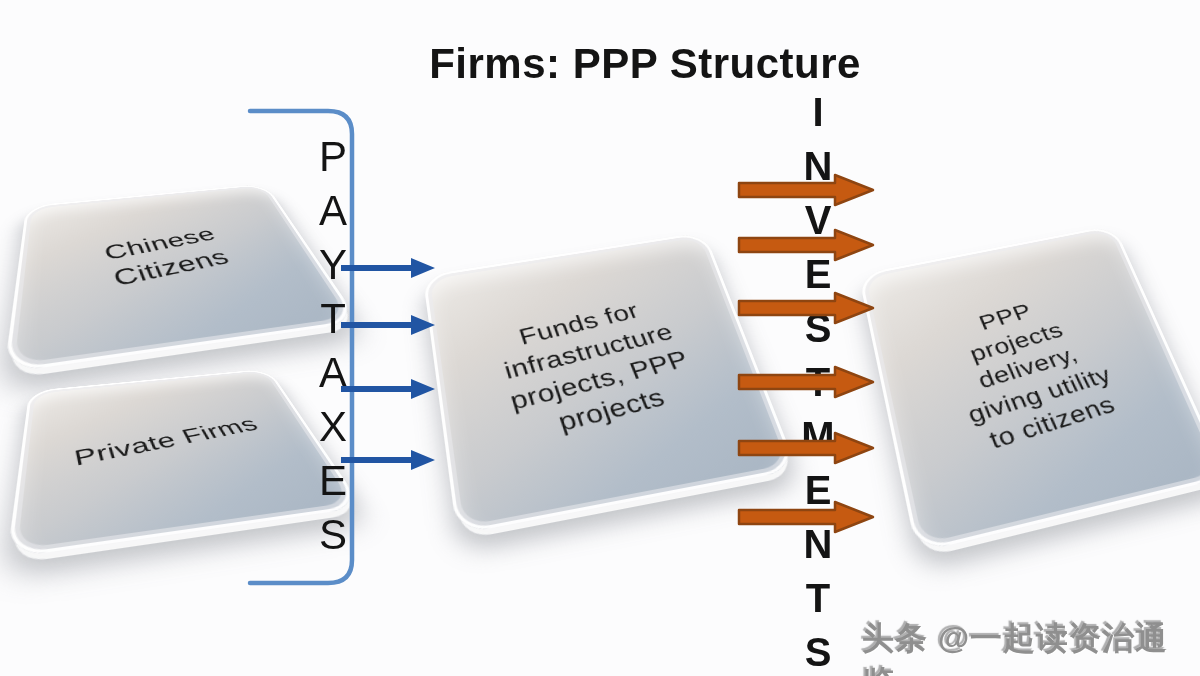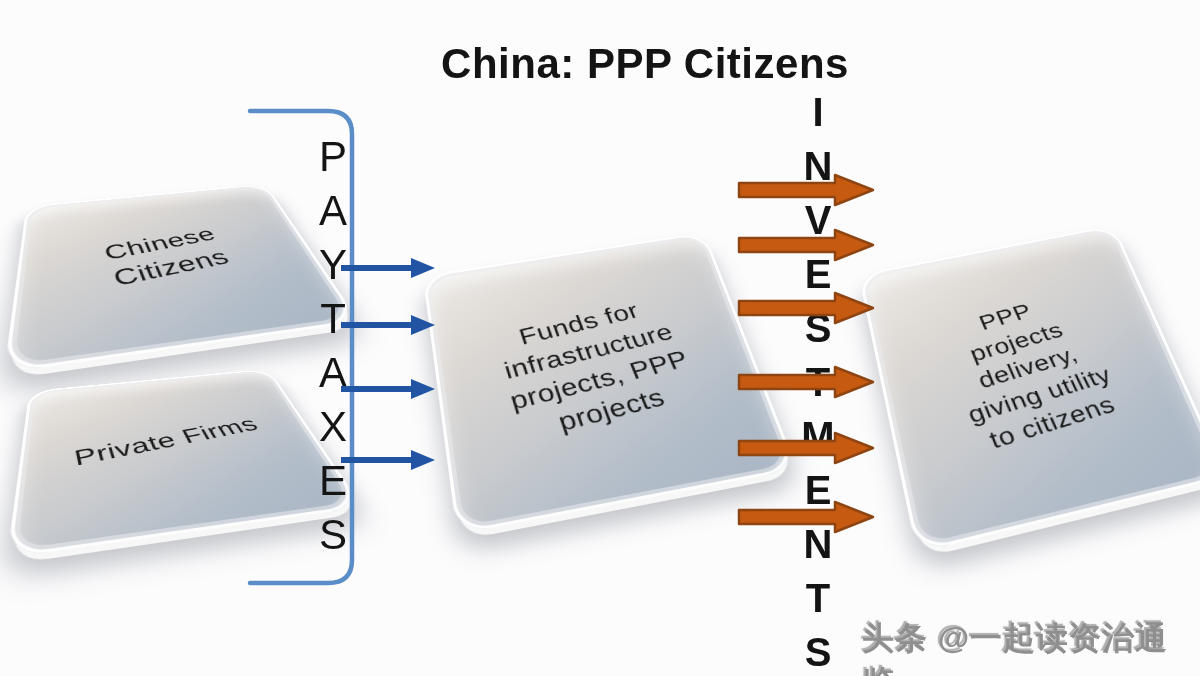--- a/index.html
+++ b/index.html
@@ -82,21 +82,21 @@
     font-size:32px; font-weight:700; letter-spacing:1px;
     color:#8f8f8f;
     text-shadow:-2px -2px 1px rgba(80,80,80,0.45), 1px 1px 0 rgba(255,255,255,0.95);
   }
 </style>
 </head>
 <body>
 
 <div id="canvas">
 
-  <div id="title">China: PPP Citizens</div>
+  <div id="title">Firms: PPP Structure</div>
 
   <div class="plate" id="plate-citizens">
     <div class="plate-text">
       <span>Chinese</span>
       <span>Citizens</span>
     </div>
   </div>
 
   <div class="plate" id="plate-firms">
     <div class="plate-text">

